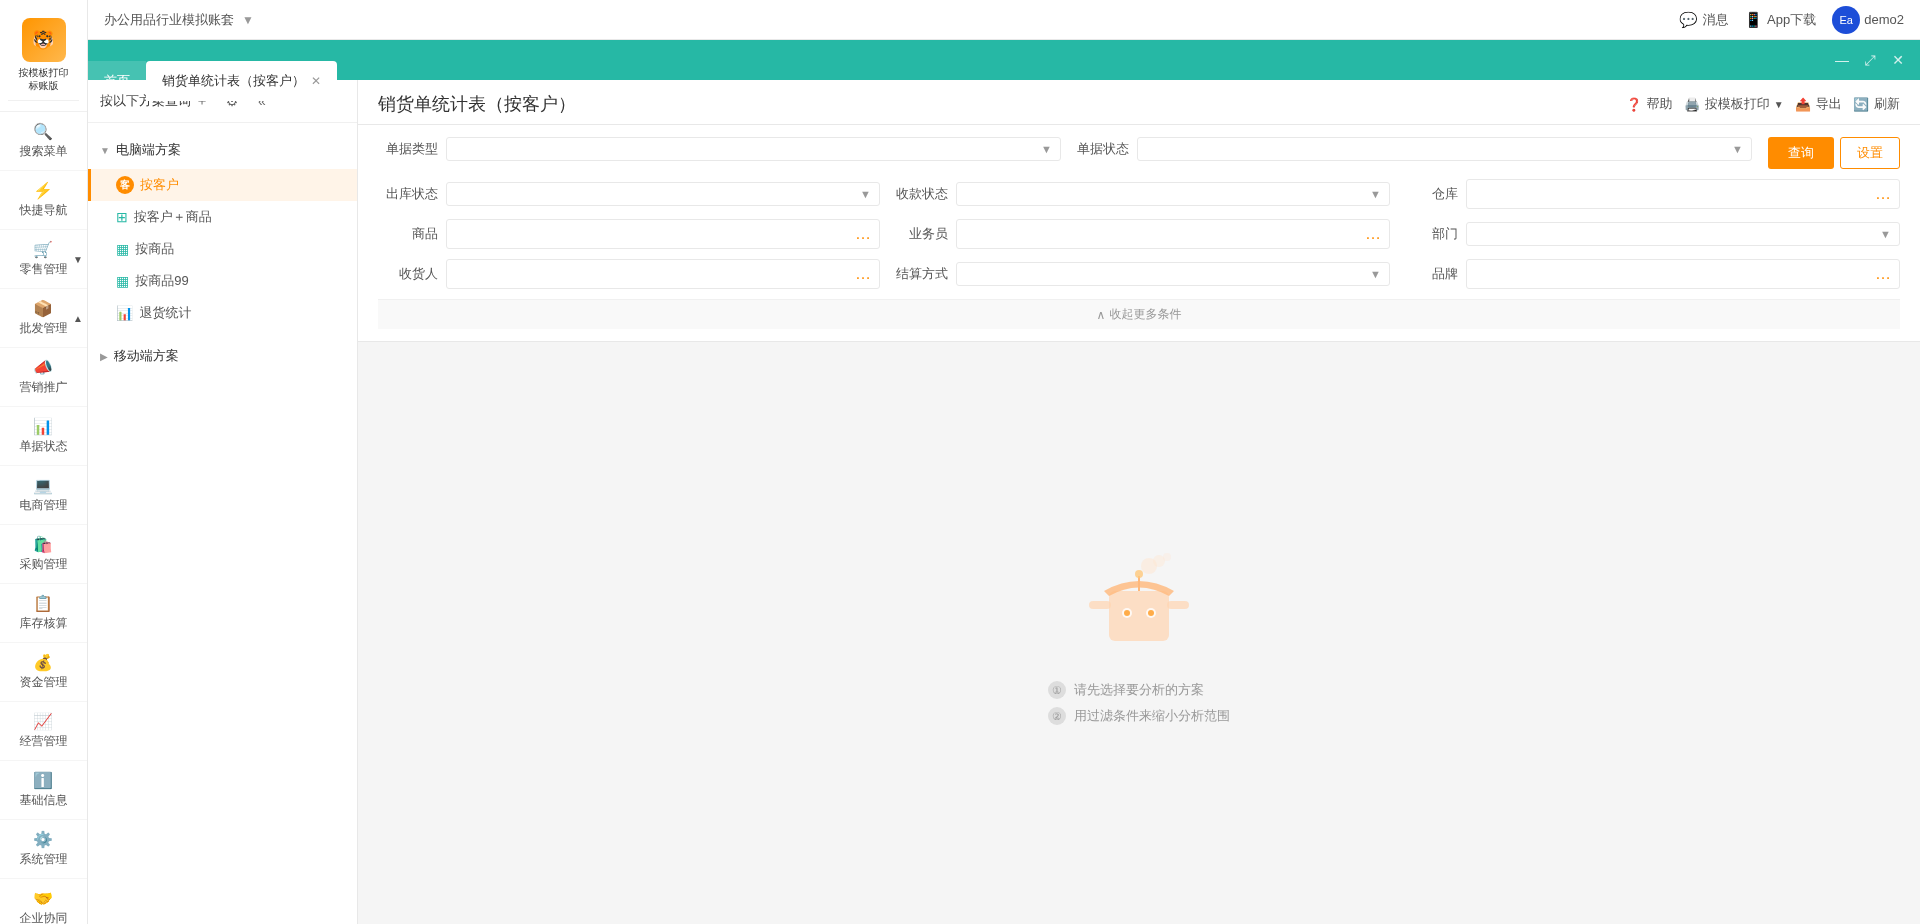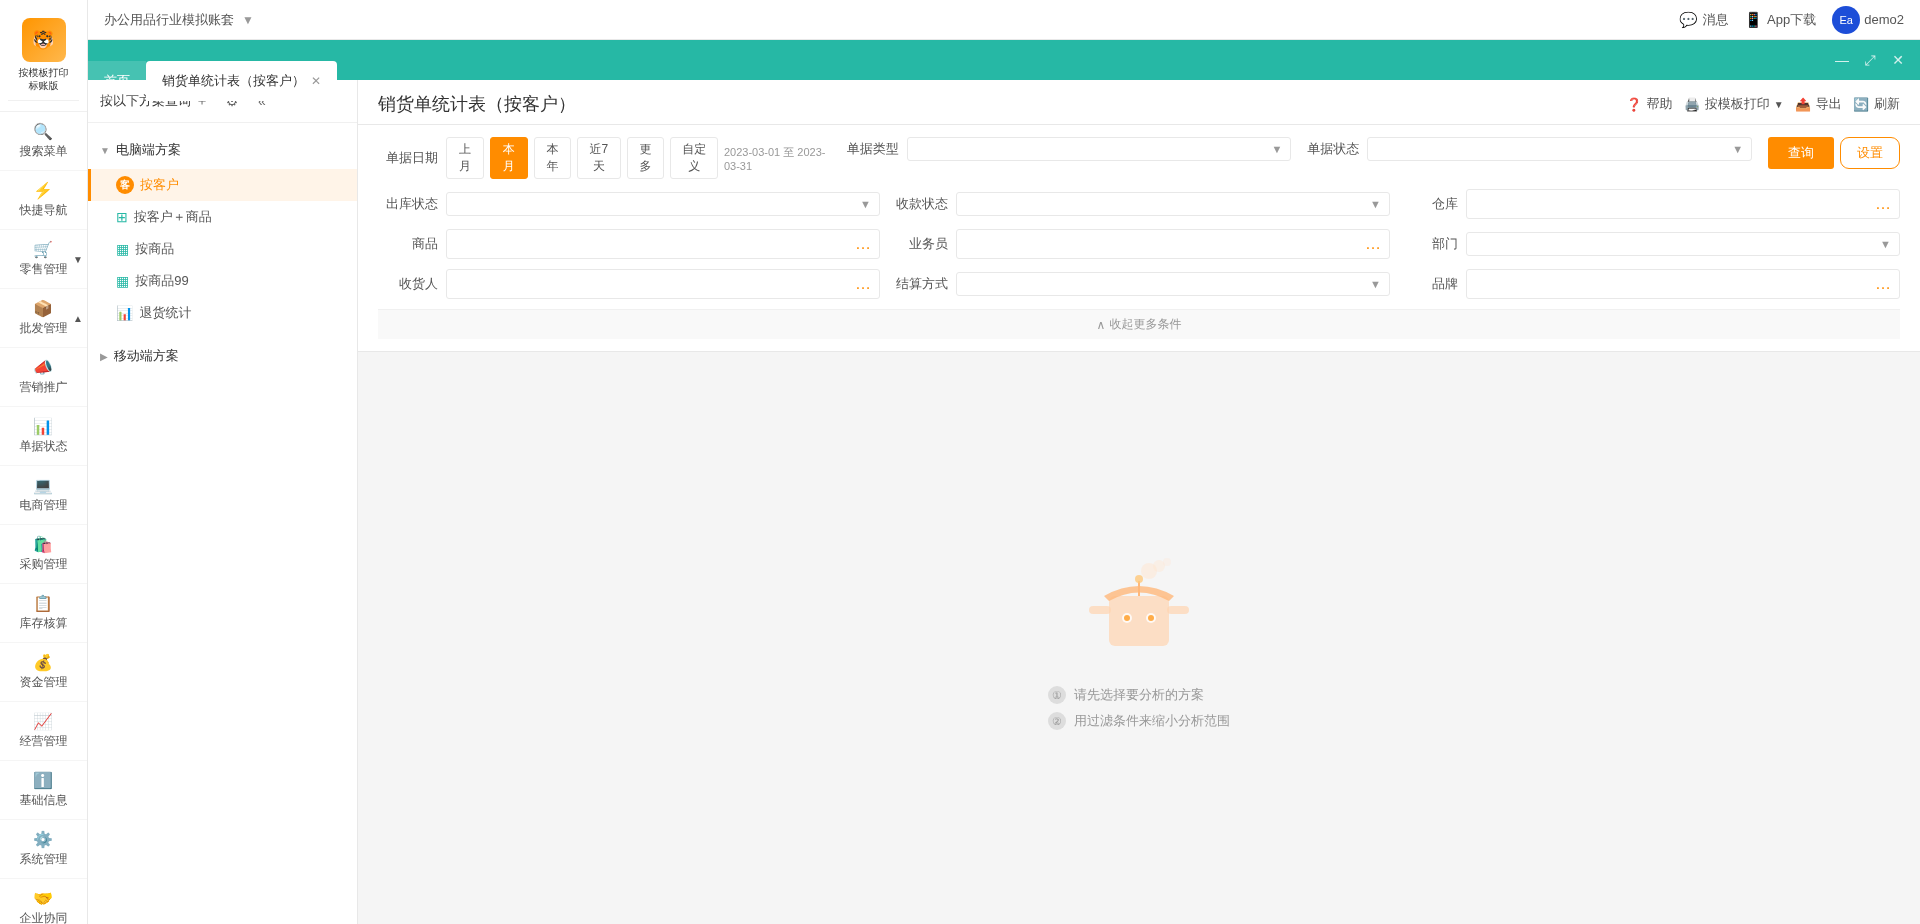--- a/index.html
+++ b/index.html
@@ -67,21 +67,21 @@
     .date-btn { padding: 3px 8px; border: 1px solid #e8e8e8; border-radius: 3px; cursor: pointer; font-size: 12px; color: #555; background: white; }
     .date-btn.active { background: #ff8c00; color: white; border-color: #ff8c00; }
     .date-range-text { font-size: 11px; color: #999; }
     .filter-select { flex: 1; border: 1px solid #e8e8e8; border-radius: 3px; padding: 5px 8px; font-size: 13px; color: #333; background: white; display: flex; align-items: center; justify-content: space-between; cursor: pointer; min-width: 200px; }
     .filter-select-placeholder { color: #ccc; font-size: 13px; }
     .filter-ellipsis { color: #ff8c00; font-size: 16px; cursor: pointer; }
 
     
     .action-buttons { display: flex; flex-direction: row; gap: 6px; padding-left: 8px; }
     .btn-primary { background: #ff8c00; color: white; border: none; border-radius: 3px; padding: 7px 20px; font-size: 13px; cursor: pointer; white-space: nowrap; }
-    .btn-secondary { background: white; color: #ff8c00; border: 1px solid #ff8c00; border-radius: 9px; padding: 5px 16px; font-size: 13px; cursor: pointer; white-space: nowrap; }
+    .btn-secondary { background: white; color: #ff8c00; border: 1px solid #ff8c00; border-radius: 3px; padding: 5px 16px; font-size: 13px; cursor: pointer; white-space: nowrap; }
 
     
     .collapse-row { background: #f9f9f9; padding: 6px; text-align: center; cursor: pointer; color: #999; font-size: 12px; border-top: 1px solid #f0f0f0; display: flex; align-items: center; justify-content: center; gap: 4px; }
 
     
     .empty-state { flex: 1; display: flex; flex-direction: column; align-items: center; justify-content: center; padding: 40px; }
     .empty-icon { width: 120px; height: 120px; margin-bottom: 20px; }
     .empty-tips { display: flex; flex-direction: column; gap: 8px; }
     .empty-tip { display: flex; align-items: center; gap: 8px; color: #999; font-size: 13px; }
     .tip-num { width: 18px; height: 18px; border-radius: 50%; background: #ddd; display: flex; align-items: center; justify-content: center; font-size: 11px; color: #999; }
@@ -290,32 +290,20 @@
             <span>🔄</span>
             <span>刷新</span>
           </div>
         </div>
       </div>
 
       <div class="filter-area">
 
         <div style="display:flex;align-items:flex-start;gap:8px;margin-bottom:10px;">
           <div style="display:flex;align-items:center;gap:8px;flex:1;">
-            <span class="filter-label">单据日期</span>
-            <div class="filter-date-group">
-              <button class="date-btn">上月</button>
-              <button class="date-btn active">本月</button>
-              <button class="date-btn">本年</button>
-              <button class="date-btn">近7天</button>
-              <button class="date-btn">更多</button>
-              <button class="date-btn">自定义</button>
-              <span class="date-range-text">2023-03-01 至 2023-03-31</span>
-            </div>
-          </div>
-          <div style="display:flex;align-items:center;gap:8px;flex:1;">
             <span class="filter-label">单据类型</span>
             <div class="filter-select" style="min-width:180px;">
               <span class="filter-select-placeholder"></span>
               <span class="chevron-down">▼</span>
             </div>
           </div>
           <div style="display:flex;align-items:center;gap:8px;flex:1;">
             <span class="filter-label">单据状态</span>
             <div class="filter-select" style="min-width:180px;">
               <span class="filter-select-placeholder"></span>

